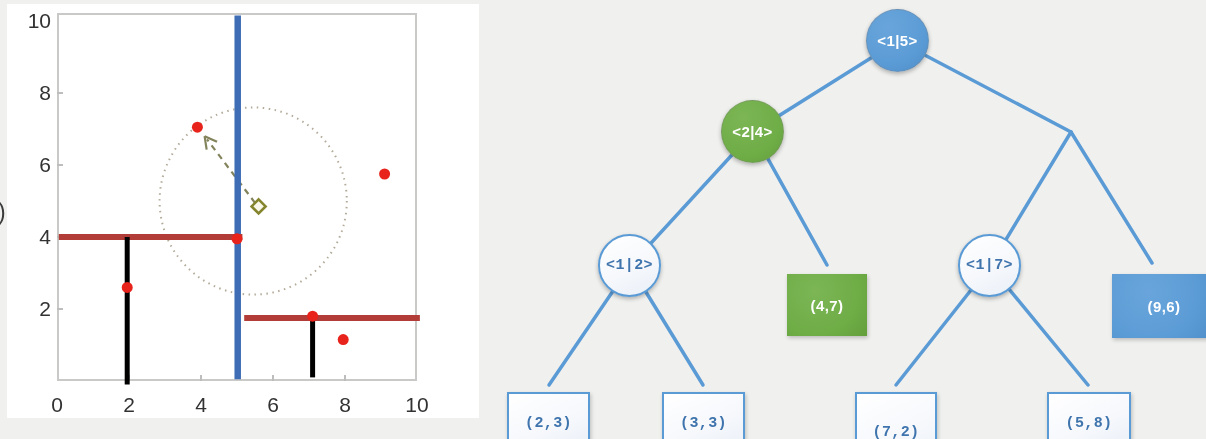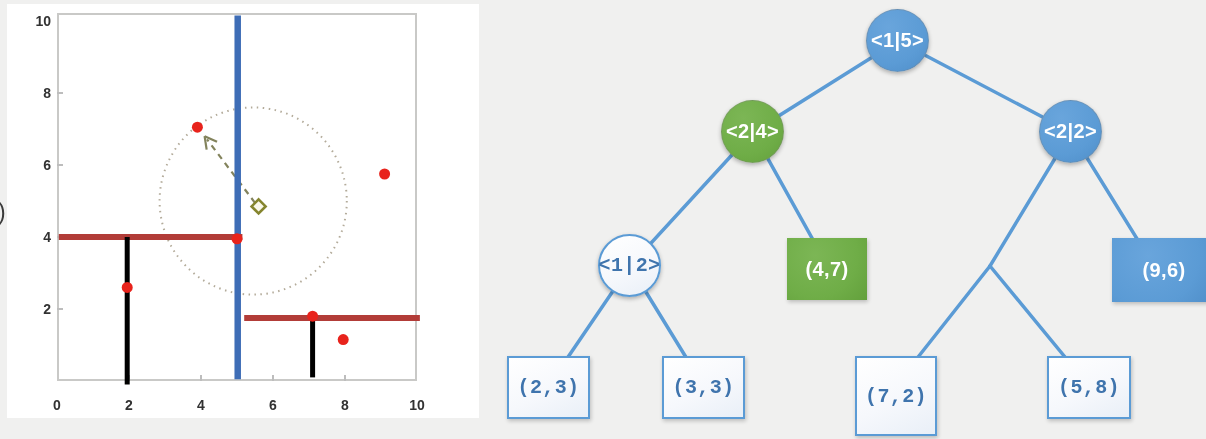--- a/index.html
+++ b/index.html
@@ -8,36 +8,36 @@
   body { background:#f0f0ef; position:relative; }
 
   .stage { position:absolute; inset:0; }
 
   
   .panel { position:absolute; left:7px; top:4px; width:472px; height:414px;
            background:#ffffff; }
   .plot-box { position:absolute; left:50px; top:9px; width:360px; height:368px;
               border:2px solid #c9c9c7; background:#ffffff; }
   #plot-svg { position:absolute; left:0; top:0; width:472px; height:414px; }
-  .tick-label { position:absolute; color:#323232; font-size:14px; font-weight:700;
+  .tick-label { position:absolute; color:#323232; font-size:21px; font-weight:400;
                 line-height:24px; }
   .ylab { width:40px; text-align:right; left:4px; }
   .xlab { width:40px; text-align:center; top:389px; }
   .crop-label { position:absolute; left:-9px; top:195px; width:18px;
                 font-size:23px; color:#3a3a3a; font-weight:400; }
 
   
   .tree-edges { position:absolute; inset:0; width:1206px; height:439px; }
   .tree-edges line { stroke:#5b9bd5; stroke-width:3.5; stroke-linecap:round; }
 
   .tnode { position:absolute; display:flex; align-items:center; justify-content:center;
-           font-size:20px; font-weight:bold; letter-spacing:.4px; }
+           font-size:15px; font-weight:bold; letter-spacing:.4px; }
   .tcircle { width:63px; height:63px; border-radius:50%;
              box-shadow:0 2px 4px rgba(0,0,0,.28); }
-  .trect { width:82px; height:62px; box-shadow:1px 2px 4px rgba(0,0,0,.22); }
+  .trect { width:82px; height:62px; box-shadow:1px 2px 4px rgba(0,0,0,.22);margin-top:36px; }
   .fill-blue { background:radial-gradient(circle at 35% 28%, #69a5dc, #5b9bd5 62%, #4e8dc8);
                color:#ffffff; border:1px solid rgba(130,130,130,.35); }
   .fill-green { background:radial-gradient(circle at 35% 28%, #7cb655, #6fad47 62%, #63a03c);
                 color:#ffffff; border:1px solid rgba(130,130,130,.35); }
   .fill-white { background:linear-gradient(155deg, #ffffff 0%, #f6f8fc 55%, #e9eff7 100%);
                 border:2.5px solid #5b9bd5; color:#3f74ad;font-family:Liberation Mono, monospace; }
   .trect.fill-blue, .trect.fill-green { border:none; }
   .trect.fill-white { border:2px solid #5b9bd5; }
 </style>
 </head>
@@ -98,21 +98,21 @@
     <line x1="1071" y1="132" x2="990" y2="266"></line>
     <line x1="1071" y1="132" x2="1152" y2="263"></line>
     <line x1="630" y1="266" x2="549" y2="385"></line>
     <line x1="630" y1="266" x2="703" y2="385"></line>
     <line x1="990" y1="266" x2="896" y2="385"></line>
     <line x1="990" y1="266" x2="1088" y2="385"></line>
   </svg>
 
   <div class="tnode tcircle fill-blue" style="left:866px;  top:9px">&lt;1|5&gt;</div>
   <div class="tnode tcircle fill-green" style="left:721px;  top:100px">&lt;2|4&gt;</div>
-  <div class="tnode tcircle fill-blue" style="left:1039px; top:100px">&lt;2|2&gt;</div>
   <div class="tnode tcircle fill-white" style="left:598px;  top:234px">&lt;1|2&gt;</div>
   <div class="tnode trect  fill-green" style="left:787px;  top:238px; width:80px; height:62px">(4,7)</div>
+  <div class="tnode tcircle fill-white" style="left:958px;  top:234px">&lt;1|7&gt;</div>
   <div class="tnode trect  fill-blue" style="left:1112px; top:238px; width:104px; height:64px">(9,6)</div>
   <div class="tnode trect  fill-white" style="left:507px;  top:356px; width:83px; height:63px">(2,3)</div>
   <div class="tnode trect  fill-white" style="left:662px;  top:356px; width:83px; height:63px">(3,3)</div>
   <div class="tnode trect  fill-white" style="left:855px;  top:356px; width:82px; height:80px">(7,2)</div>
   <div class="tnode trect  fill-white" style="left:1047px; top:356px; width:84px; height:63px">(5,8)</div>
 </div>
 
 </body></html>

